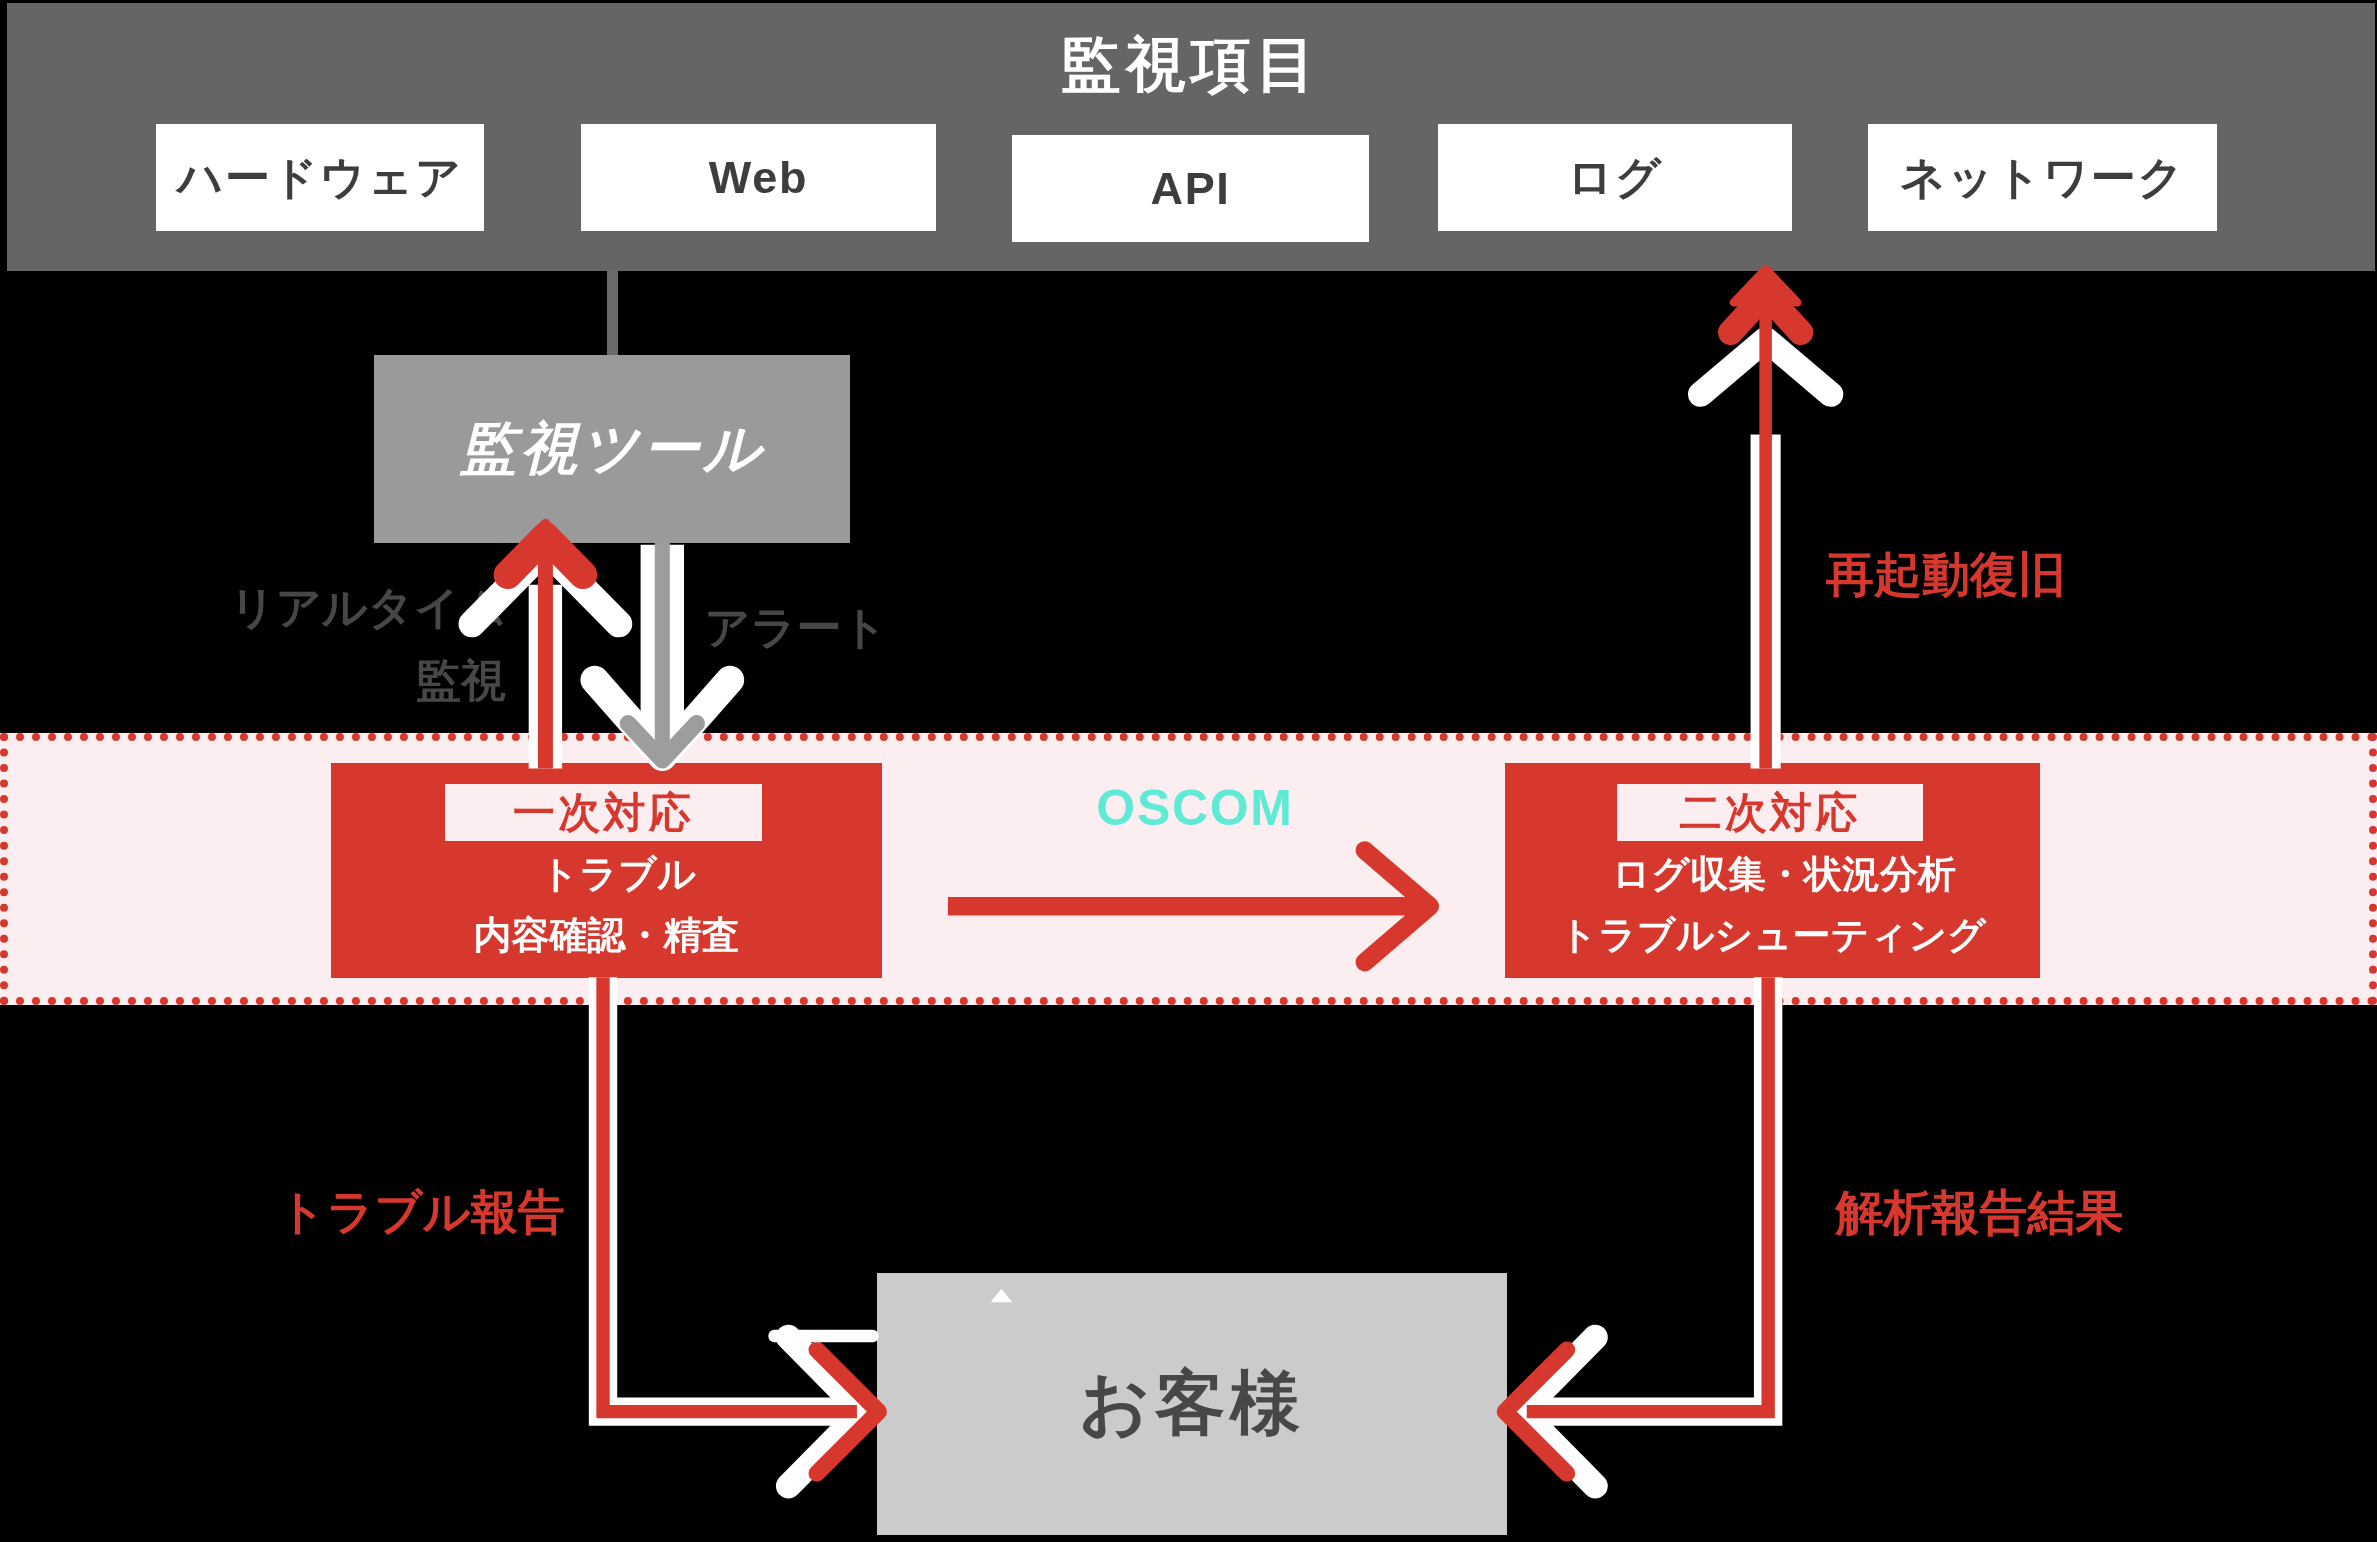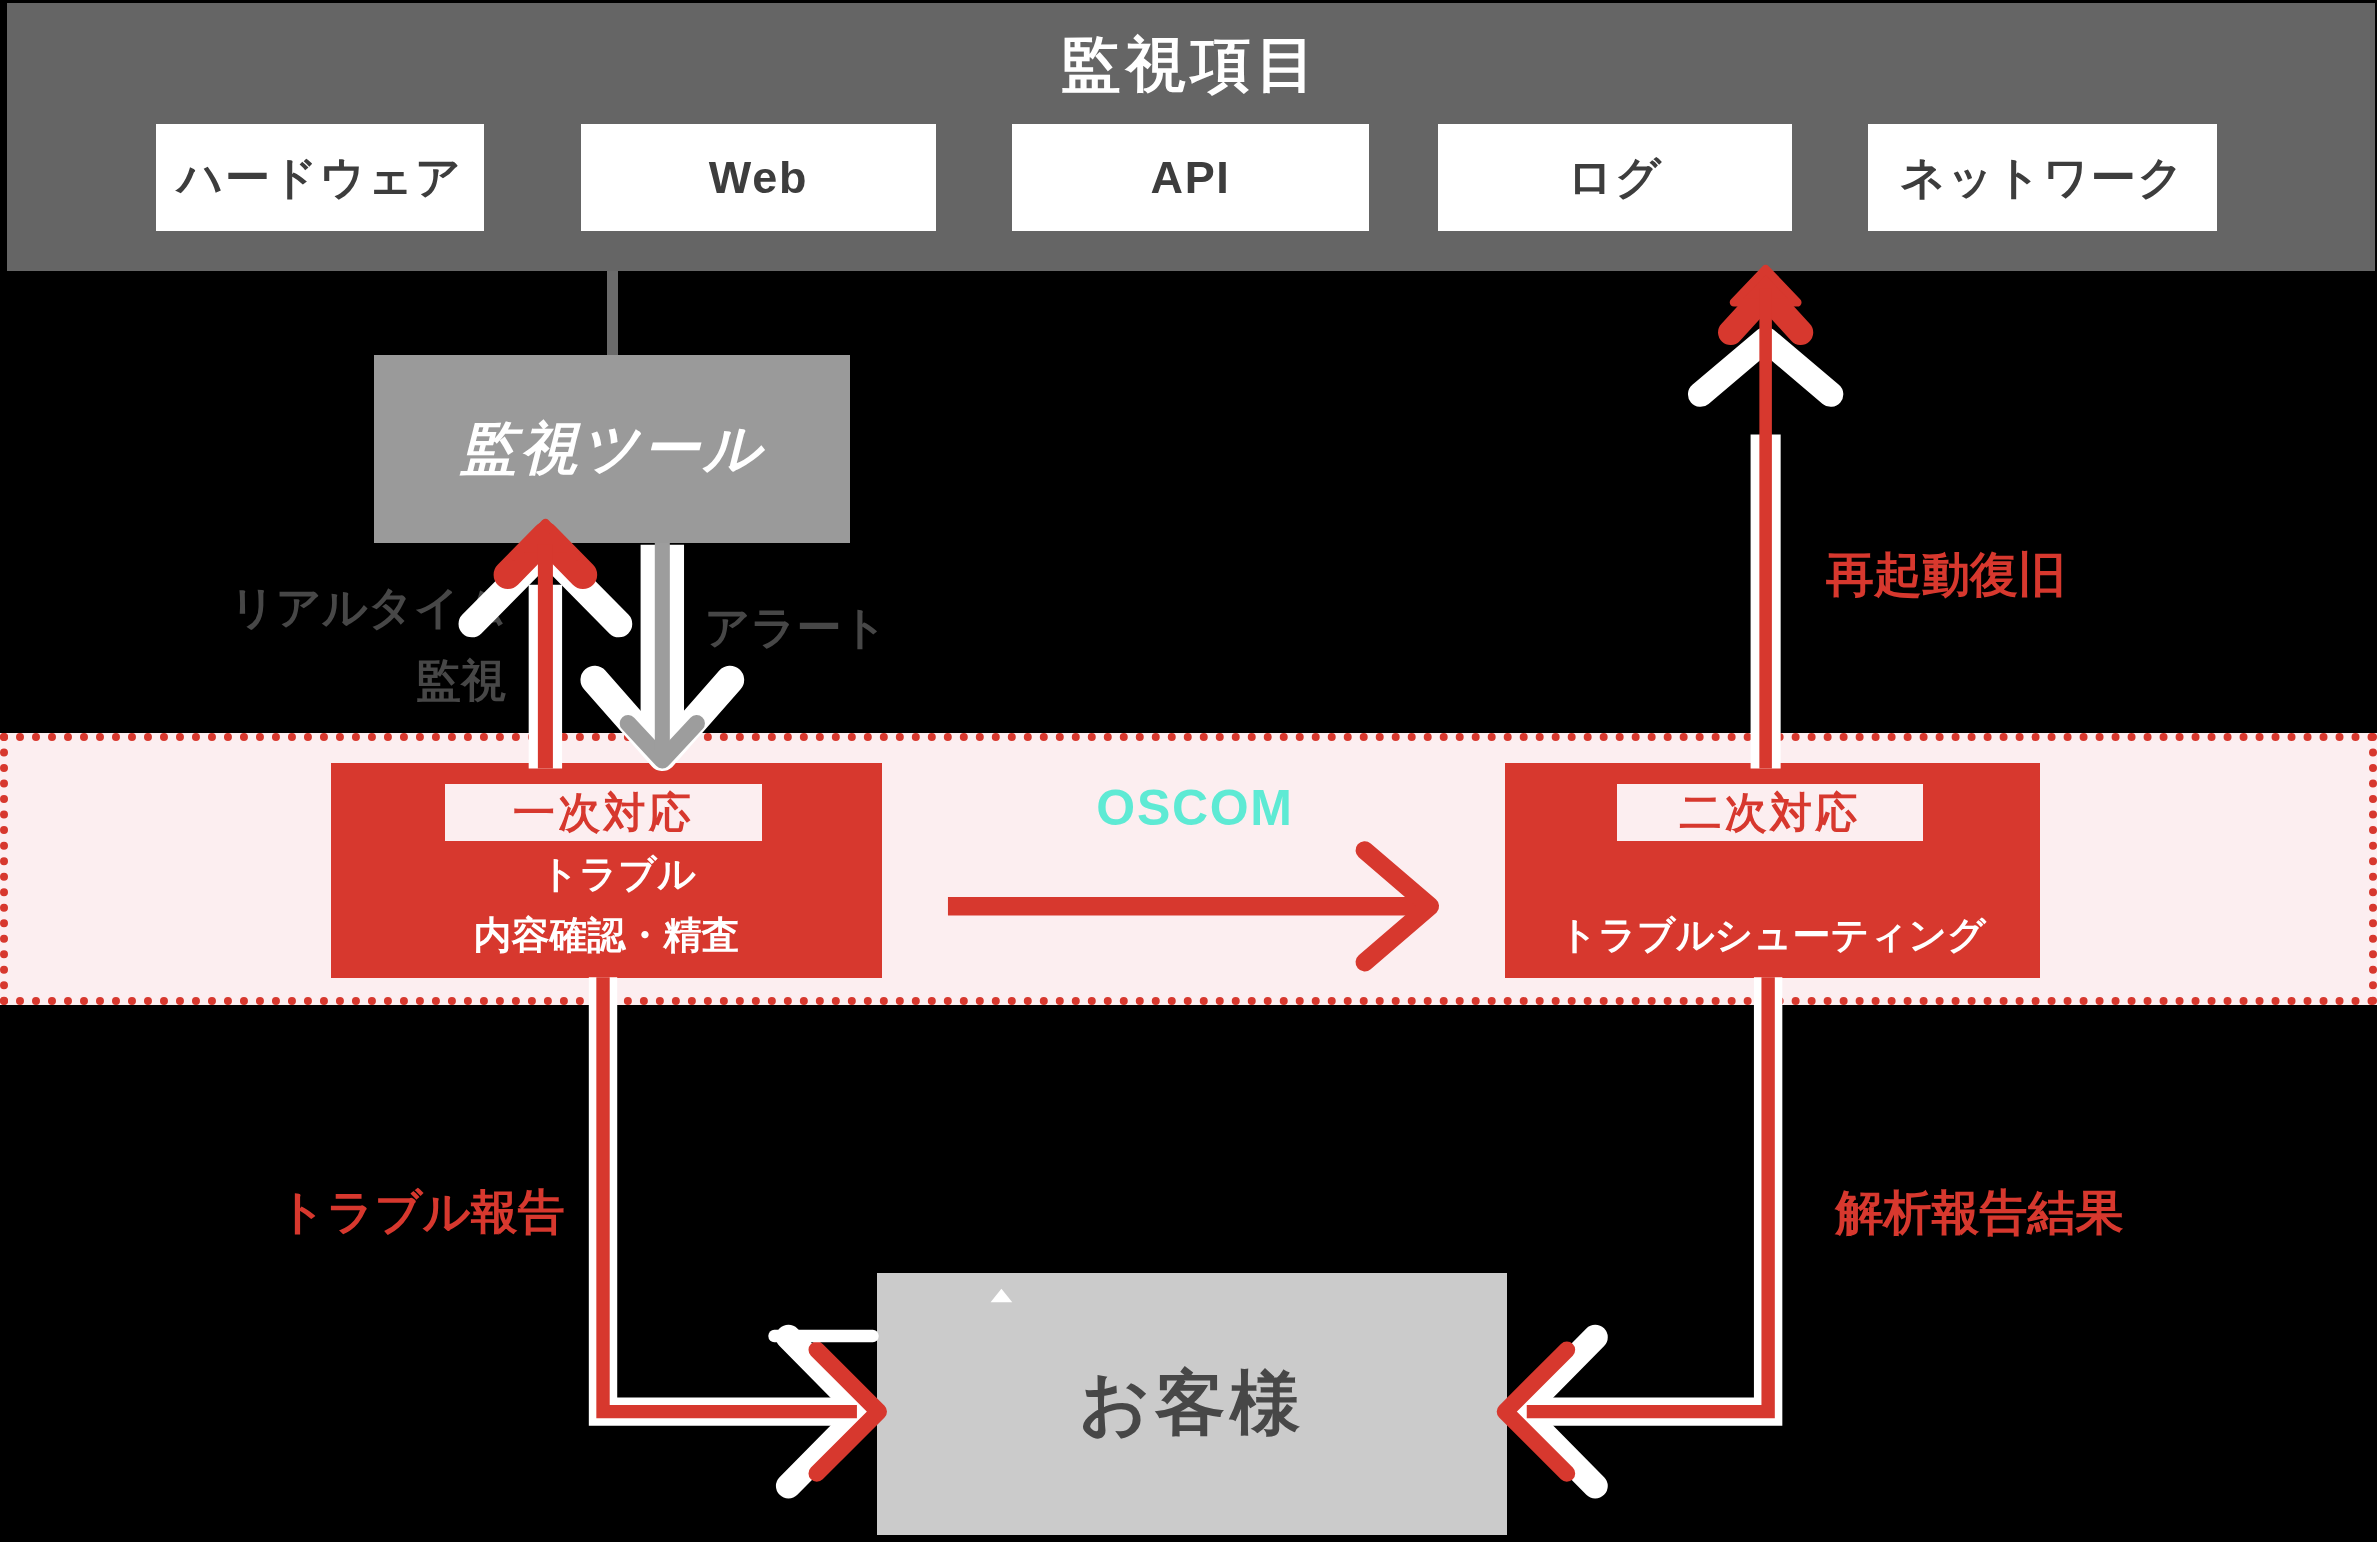--- a/index.html
+++ b/index.html
@@ -46,21 +46,21 @@
 </head>
 <body>
 
 <div id="stage">
 
   <div class="abs" id="banner">
     <div class="abs" id="banner-title">監視項目</div>
   </div>
   <div class="abs mon-box" style="left:156px;width:328px;">ハードウェア</div>
   <div class="abs mon-box" style="left:581px;width:355px;">Web</div>
-  <div class="abs mon-box" style="left:1012px;width:357px;">API</div>
+  <div class="abs mon-box" style="left:1012px;width:357px;margin-top:11px;">API</div>
   <div class="abs mon-box" style="left:1438px;width:354px;">ログ</div>
   <div class="abs mon-box" style="left:1868px;width:349px;">ネットワーク</div>
 
   <div class="abs" id="connector"></div>
 
   <div class="abs" id="tool-box">監視ツール</div>
 
   <div class="abs" id="band"></div>
 
   <div class="abs gray-label" id="label-realtime">
@@ -76,20 +76,21 @@
   <div class="abs" id="oscom-label">OSCOM</div>
 
   <div class="abs resp-box" style="left:331px;width:551px;">
     <div class="resp-strip" style="left:114px;width:317px;">一次対応</div>
     <div class="resp-line l1">トラブル</div>
     <div class="resp-line l2">内容確認・精査</div>
   </div>
 
   <div class="abs resp-box" style="left:1505px;width:535px;">
     <div class="resp-strip" style="left:112px;width:306px;">二次対応</div>
+    <div class="resp-line l1">ログ収集・状況分析</div>
     <div class="resp-line l2">トラブルシューティング</div>
   </div>
 
   <div class="abs" id="customer-box">お客様</div>
 
   <svg class="abs" id="arrows" viewBox="0 0 2846 1846">
 
     <g>
       <path d="M653,700 V920" stroke="#ffffff" stroke-width="40" fill="none"></path>
       <path d="M565,747 L653,658 L741,747" stroke="#ffffff" stroke-width="32" fill="none" stroke-linecap="round" stroke-linejoin="round"></path>

